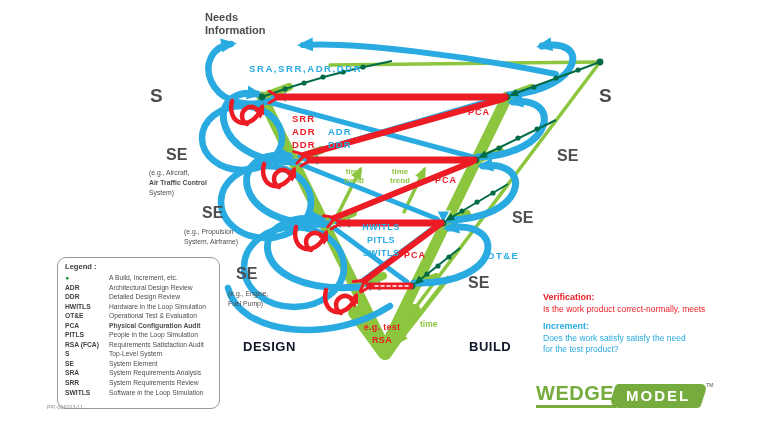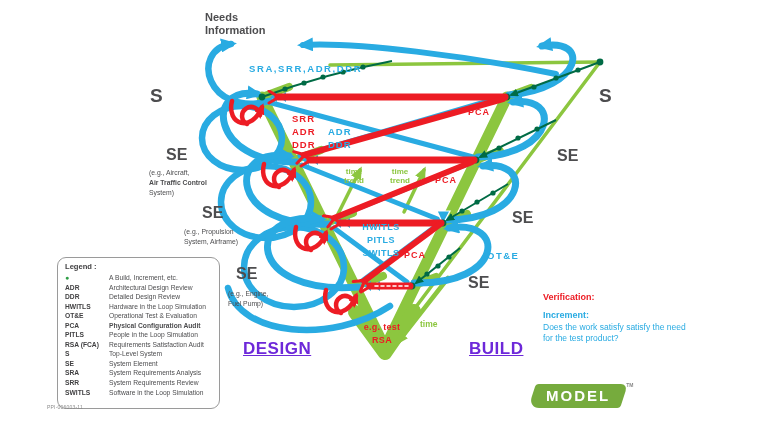--- a/index.html
+++ b/index.html
@@ -6,21 +6,21 @@
   .stage{position:relative;width:768px;height:432px;background:#fff;overflow:hidden;
          font-family:"Liberation Sans",sans-serif;}
   .canvas{position:absolute;left:0;top:0;}
   .abs{position:absolute;}
   .t-needs{font-size:11px;font-weight:bold;line-height:1.2;color:#4D4D4F;}
   .t-reviews{color:#29ABE2;font-weight:bold;font-size:9.5px;letter-spacing:1.6px;}
   .t-S{font-size:19px;font-weight:bold;color:#4D4D4F;}
   .t-SE{font-size:16px;font-weight:bold;color:#4D4D4F;}
   .t-cap{font-size:6.8px;color:#4D4D4F;line-height:1.5;}
   .t-cap .b{font-weight:bold;}
-  .t-stage{font-size:17px;font-weight:bold;color:#6d28d9;letter-spacing:.5px;text-decoration:underline;}
+  .t-stage{font-size:13px;font-weight:bold;color:#0f172a;letter-spacing:.5px;}
   .t-red{color:#ED1C24;font-weight:bold;font-size:9.5px;letter-spacing:1px;line-height:13px;}
   .t-blue{color:#29ABE2;font-weight:bold;font-size:9.5px;letter-spacing:1px;line-height:13px;}
   .t-blue-c{text-align:center;}
   .t-green{color:#8CC63F;font-weight:bold;font-size:8px;line-height:1.15;text-align:center;}
   .legend{position:absolute;left:57px;top:257px;width:163px;box-sizing:border-box;
           border:1.2px solid #9a9a9a;border-radius:9px;padding:4px 6px 11px 7px;background:#fff;}
   .legend-title{font-size:7.6px;font-weight:bold;color:#414042;margin-bottom:2px;}
   .legend-row{display:flex;font-size:6.7px;color:#4D4D4F;line-height:9.55px;}
   .legend-abbr{width:44px;font-weight:bold;flex-shrink:0;color:#414042;}
   .legend-dot{color:#2E9E46;font-size:7px;}
@@ -298,28 +298,30 @@
       <span class="legend-abbr">SWITLS</span>
       <span class="legend-def">Software in the Loop Simulation</span>
       </div>
   </div>
 
   <div class="abs docid" style="left:47px;top:404px;">PPI-006003-11</div>
 
   <div class="vv">
     <div class="v-red">
       <div class="v-title">Verification:</div>
+      <div>Is the work product correct-normally, meets</div>
     </div>
     <div class="v-blue">
       <div class="v-title">Increment:</div>
       <div>Does the work satisfy satisfy the need</div>
       <div>for the test product?</div>
     </div>
   </div>
 
   <div class="logo">
+    <span class="logo-wedge">WEDGE</span>
     <span class="logo-model-box">
       <span>MODEL</span>
     </span>
     <span class="logo-tm">TM</span>
   </div>
 
 </div>
 
 </body></html>

